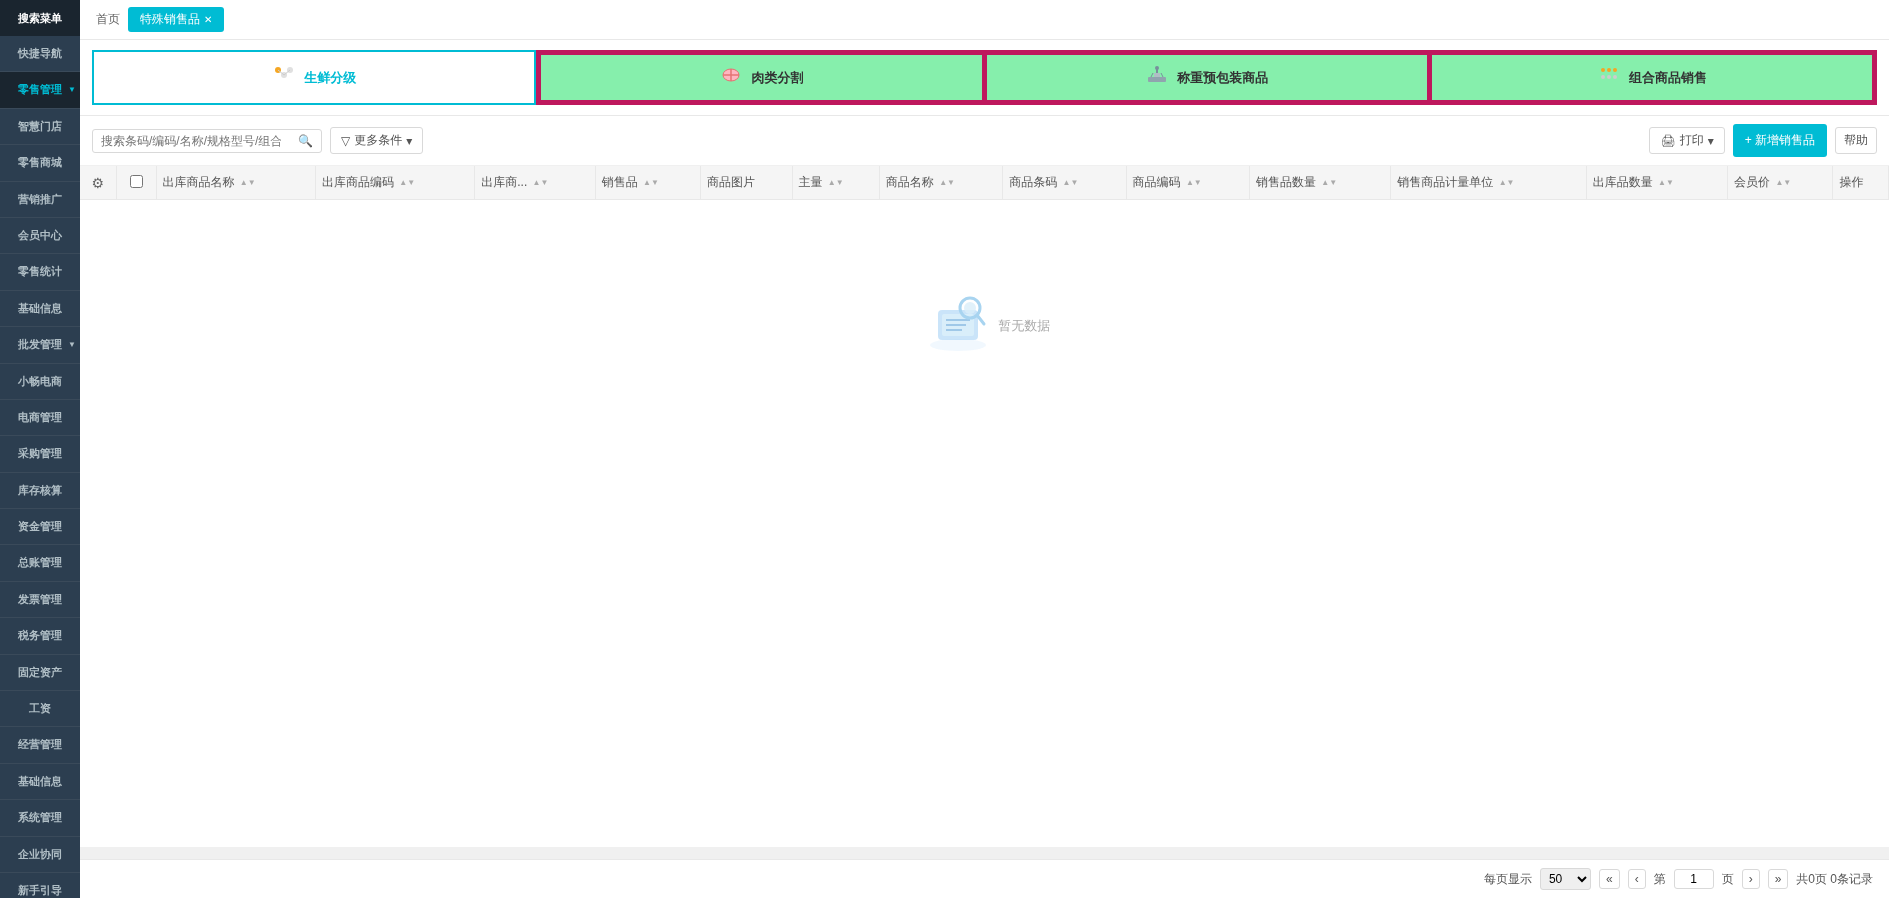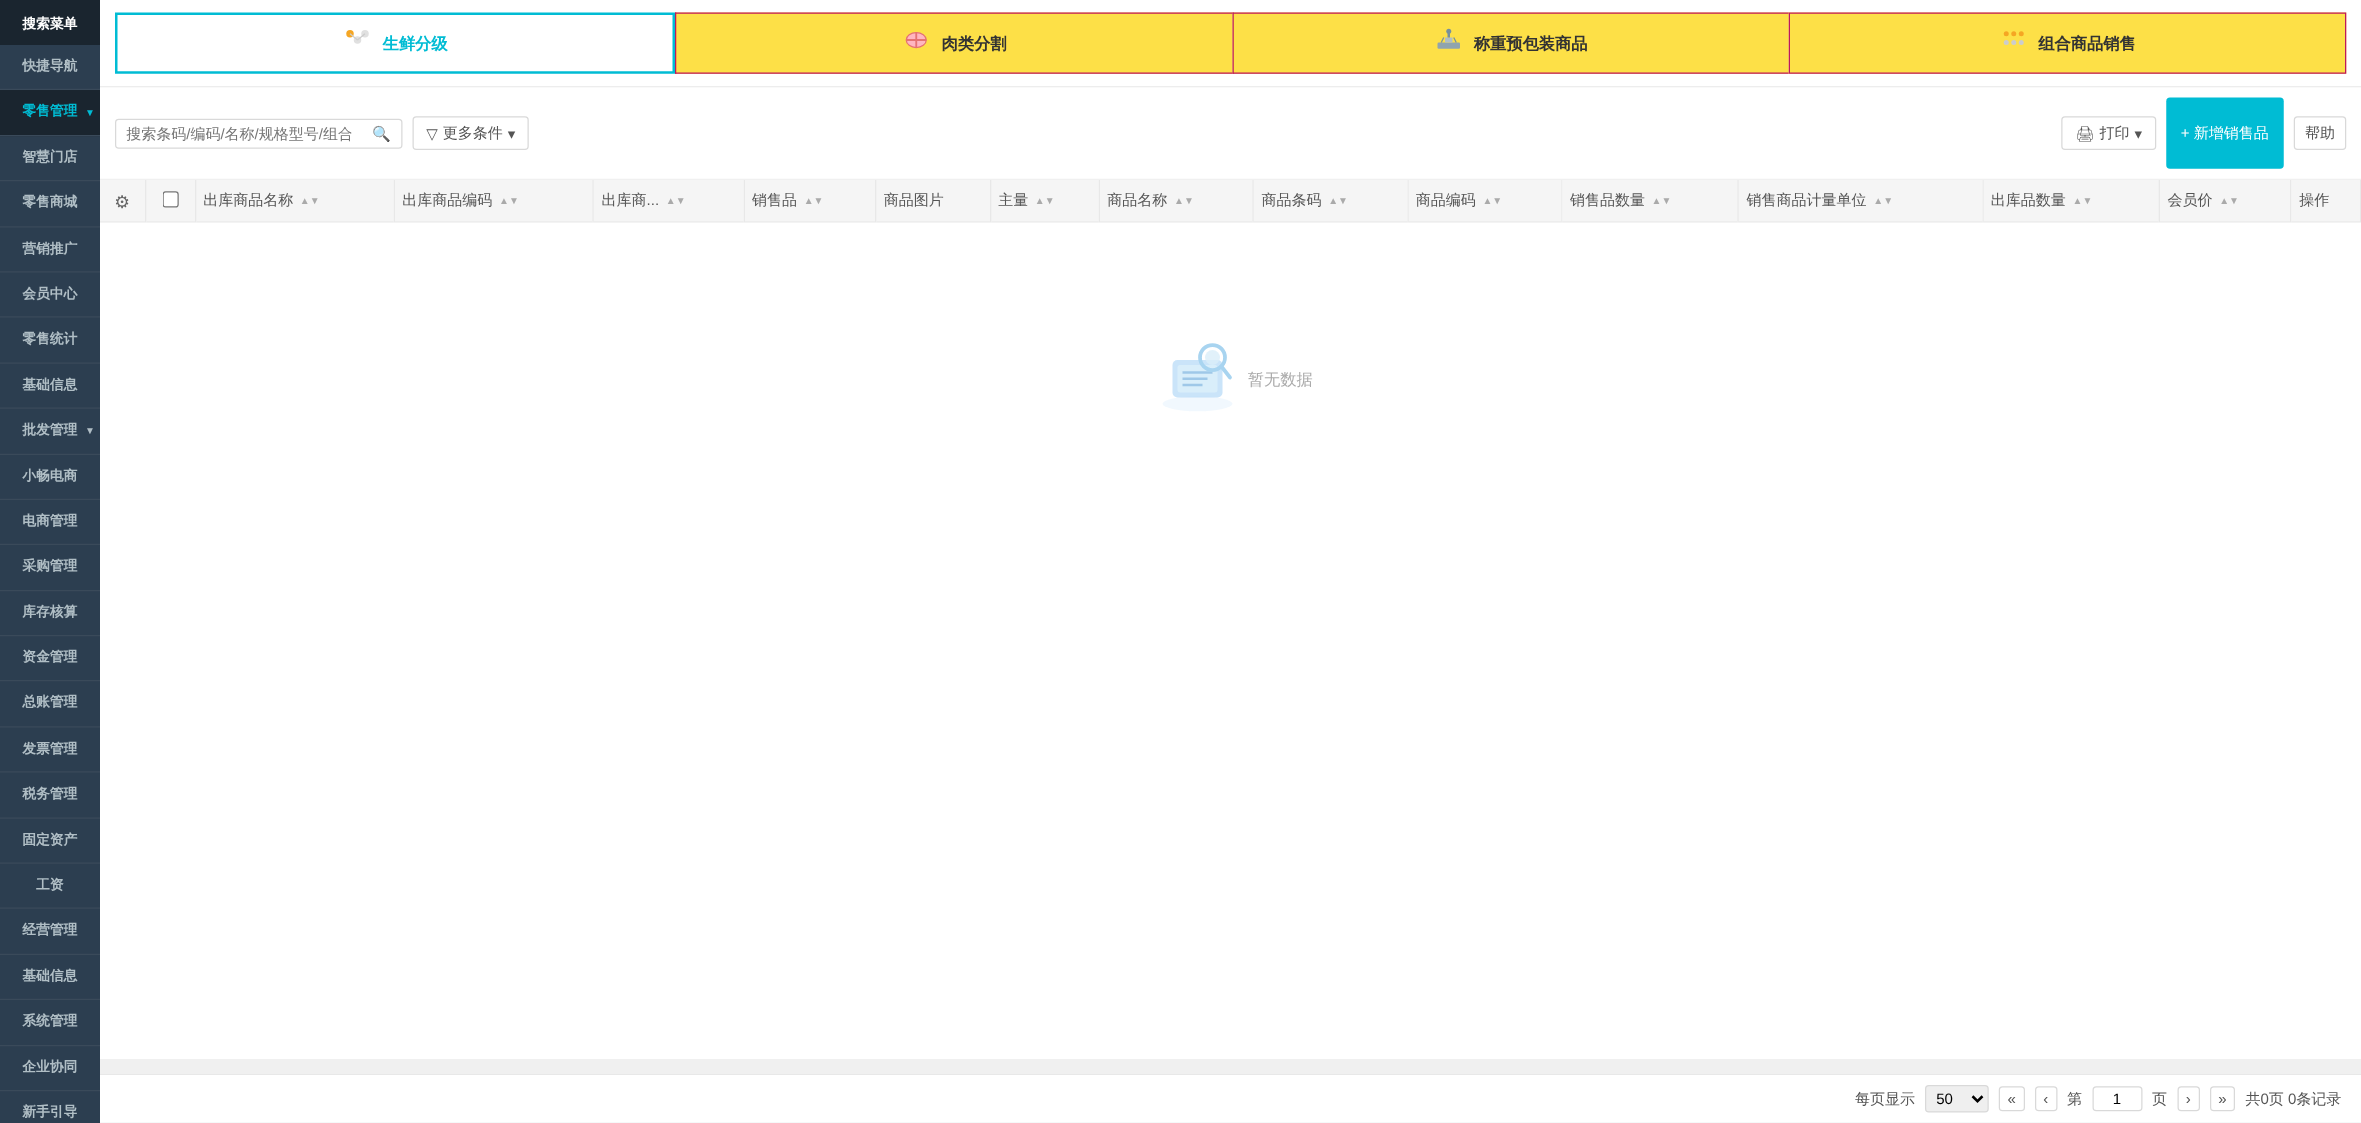--- a/index.html
+++ b/index.html
@@ -104,30 +104,30 @@
     .category-tabs {
       display: flex;
       background: #fff;
       border-bottom: 1px solid #e8e8e8;
       padding: 10px 12px;
       gap: 0;
       font-weight: bold;
     }
     .cat-tab {
       flex: 1;
-      border: 1px solid #be185d;
+      border: 5px solid #be185d;
       padding: 10px 8px;
       display: flex;
       align-items: center;
       justify-content: center;
       gap: 8px;
       cursor: pointer;
       font-size: 13px;
       color: #333;
-      background: #fde047;
+      background: #86efac;
       position: relative;
     }
     .cat-tab:not(:last-child) { border-right: none; }
     .cat-tab.active {
       border: 2px solid #00bcd4;
       color: #00bcd4;
       background: #fff;
       z-index: 1;
     }
     .cat-tab .tab-icon {
@@ -187,21 +187,21 @@
       cursor: pointer;
       color: #555;
       display: flex;
       align-items: center;
       gap: 4px;
     }
     .btn-add {
       background: #00bcd4;
       color: #fff;
       border: none;
-      padding: 20px 12px;
+      padding: 8px 12px;
       border-radius: 3px;
       font-size: 12px;
       cursor: pointer;
     }
     .btn-help {
       border: 1px solid #d9d9d9;
       background: #fff;
       padding: 4px 8px;
       border-radius: 3px;
       font-size: 12px;
@@ -392,20 +392,27 @@
     <span>企业协同</span>
   </div>
   <div class="sidebar-item">
     <span>新手引导</span>
   </div>
 
 </div>
 
 <div class="main-content">
 
+  <div class="topbar">
+    <span class="topbar-home">首页</span>
+    <div class="topbar-tab">
+      <span>特殊销售品</span>
+      <span class="close-x">✕</span>
+    </div>
+  </div>
 
   <div class="page-content">
 
     <div class="category-tabs">
 
       <div class="cat-tab active">
         <span class="tab-icon" style="color:#f5a623;">
           
           <svg width="24" height="20" viewBox="0 0 24 20">
             <circle cx="6" cy="5" r="3" fill="#f5a623"></circle>

